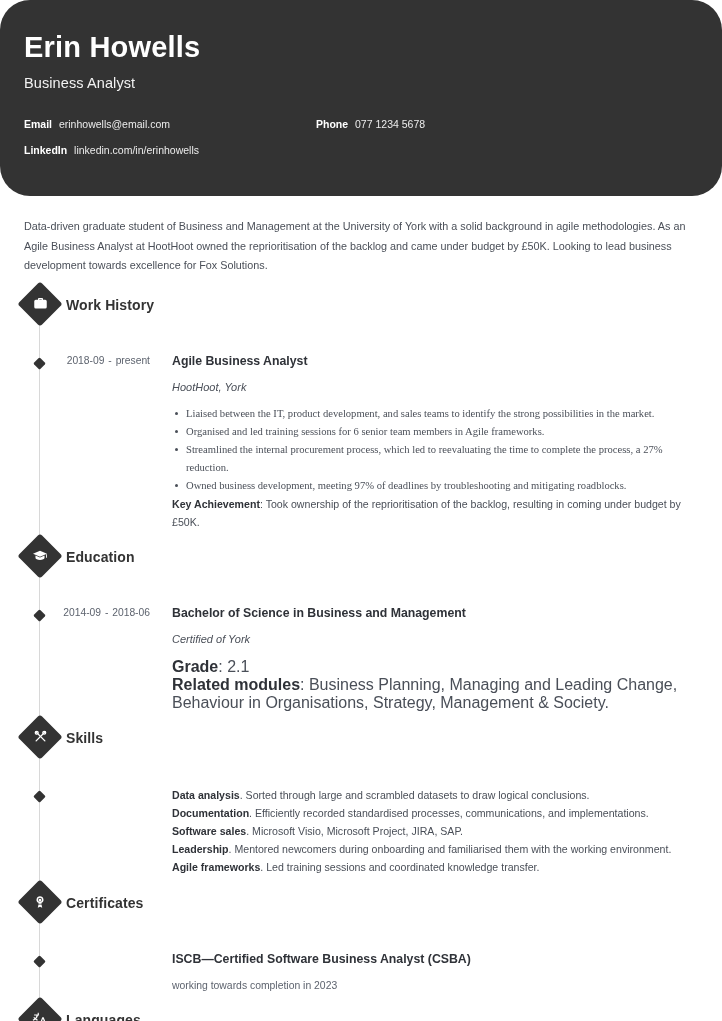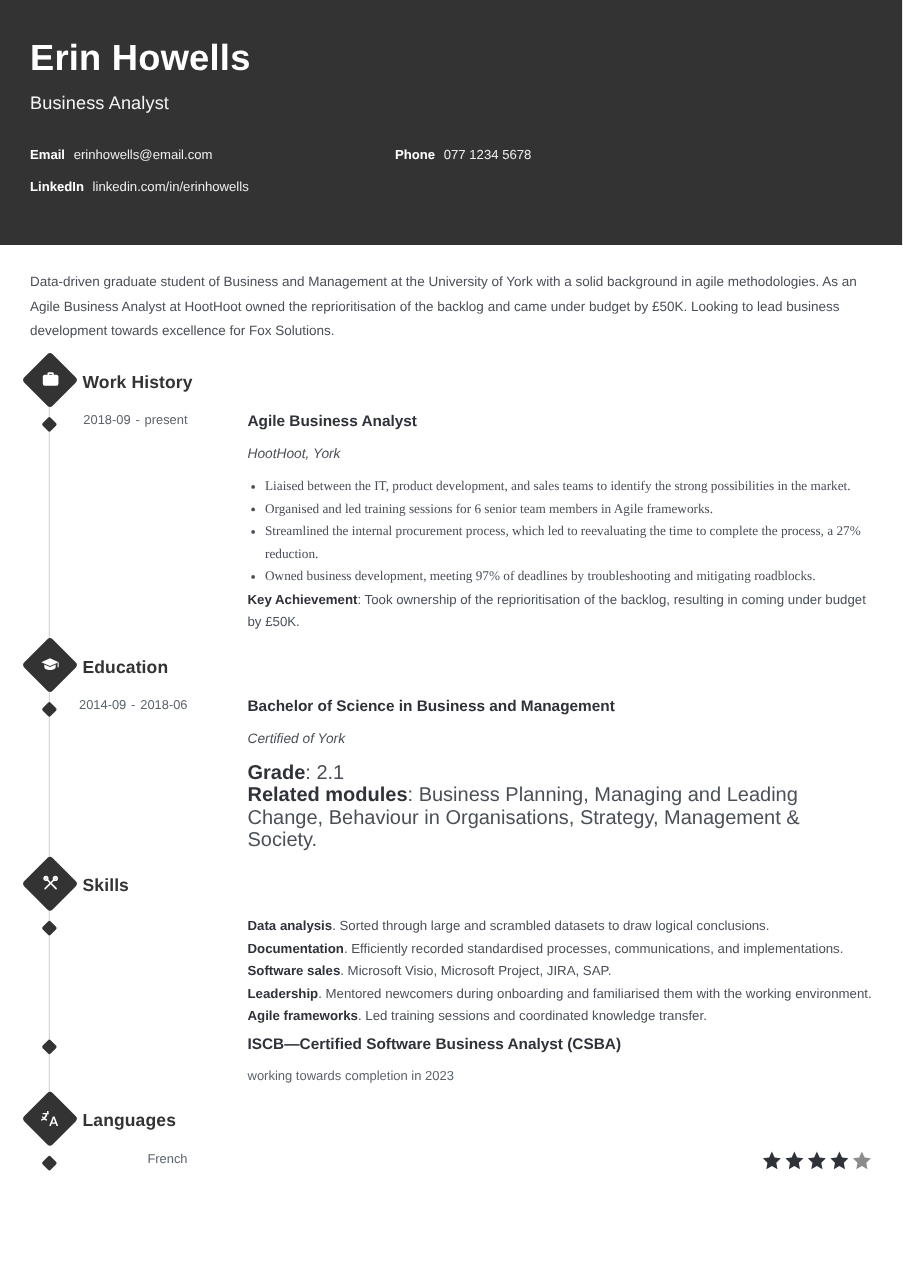--- a/index.html
+++ b/index.html
@@ -12,20 +12,21 @@
   }
   .page { position: relative; width: 722px; height: 1021px; overflow: hidden; background:#fff; }
 
   
   .header {
     background: #333333;
     height: 196px;
     padding: 32px 24px 0 24px;
     color: #ffffff;
     position: relative;
+    border-radius: 30px;
   }
   .name {
     font-size: 29px;
     font-weight: bold;
     letter-spacing: .2px;
     line-height: 1.1;
     color: #ffffff;
   }
   .job-title {
     font-size: 14.5px;
@@ -105,22 +106,21 @@
     font-size: 14px;
     font-weight: bold;
     color: #333333;
     letter-spacing: .1px;
   }
 
   .entry {
     position: relative;
     display: flex;
     padding-left: 0;
-    margin-top: 4px;
-    gap: 26px;
+    margin-top: 28px;
   }
   .entry-dot {
     position: absolute;
     left: 10.5px;
     top: 6px;
     width: 9px;
     height: 9px;
     background: #333333;
     transform: rotate(45deg);
     border-radius: 1.5px;
@@ -333,20 +333,31 @@
             <div class="skill-line"><b>Data analysis</b><span>. Sorted through large and scrambled datasets to draw logical conclusions.</span></div>
             <div class="skill-line"><b>Documentation</b><span>. Efficiently recorded standardised processes, communications, and implementations.</span></div>
             <div class="skill-line"><b>Software sales</b><span>. Microsoft Visio, Microsoft Project, JIRA, SAP.</span></div>
             <div class="skill-line"><b>Leadership</b><span>. Mentored newcomers during onboarding and familiarised them with the working environment.</span></div>
             <div class="skill-line"><b>Agile frameworks</b><span>. Led training sessions and coordinated knowledge transfer.</span></div>
           </div>
         </div>
       </div>
 
       <div class="section">
+        <div class="section-head">
+          <span class="diamond"></span>
+          <span class="diamond-icon">
+            <svg width="14" height="14" viewBox="0 0 24 24" fill="#ffffff">
+              <path d="M12 2a6 6 0 0 0-2.6 11.4V15h5.2v-1.6A6 6 0 0 0 12 2Zm0 2.6a3.4 3.4 0 1 1 0 6.8 3.4 3.4 0 0 1 0-6.8Z"></path>
+              <path d="M10 6.6h4v4.4h-4z"></path>
+              <path d="M9.4 16.1 8.2 22l3.8-2 3.8 2-1.2-5.9h-5.2Z"></path>
+            </svg>
+          </span>
+          <span class="section-title">Certificates</span>
+        </div>
 
         <div class="entry">
           <span class="entry-dot"></span>
           <div class="entry-date"></div>
           <div class="entry-main">
             <div class="entry-title">ISCB—Certified Software Business Analyst (CSBA)</div>
             <div class="cert-note">working towards completion in 2023</div>
           </div>
         </div>
       </div>

